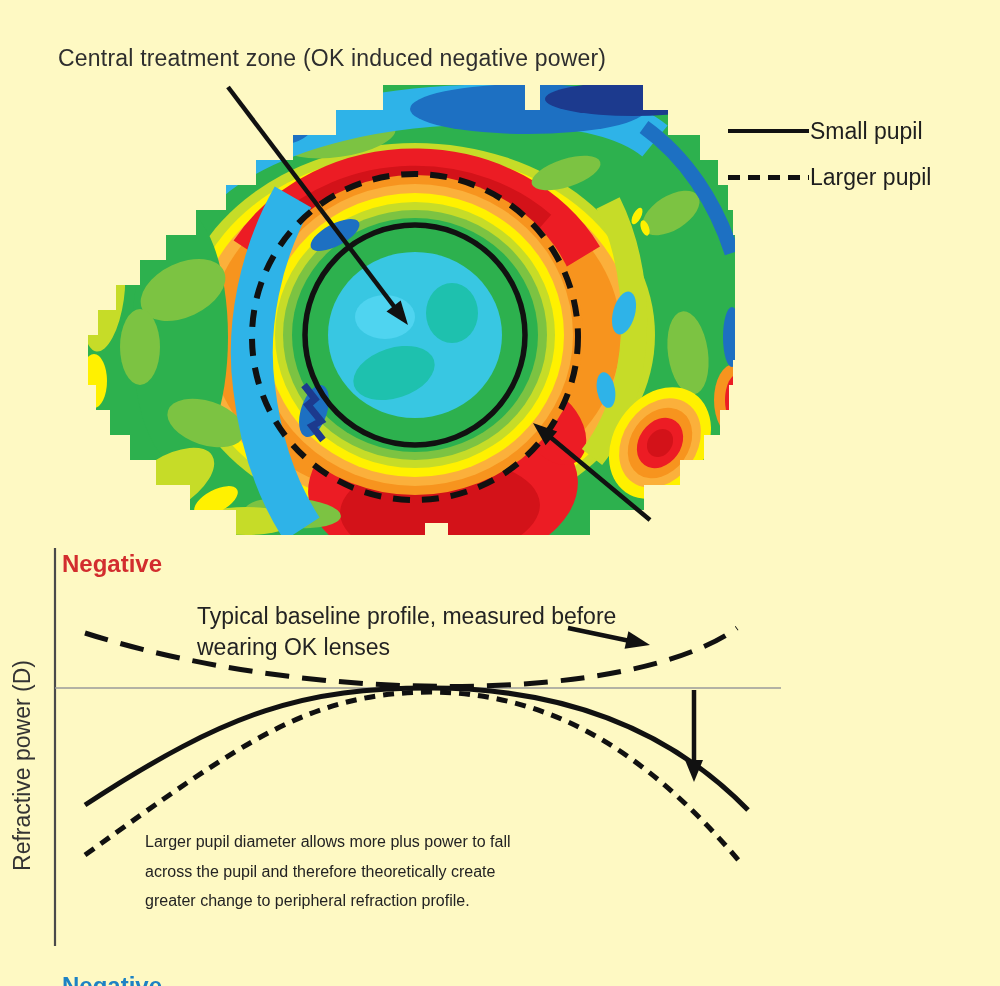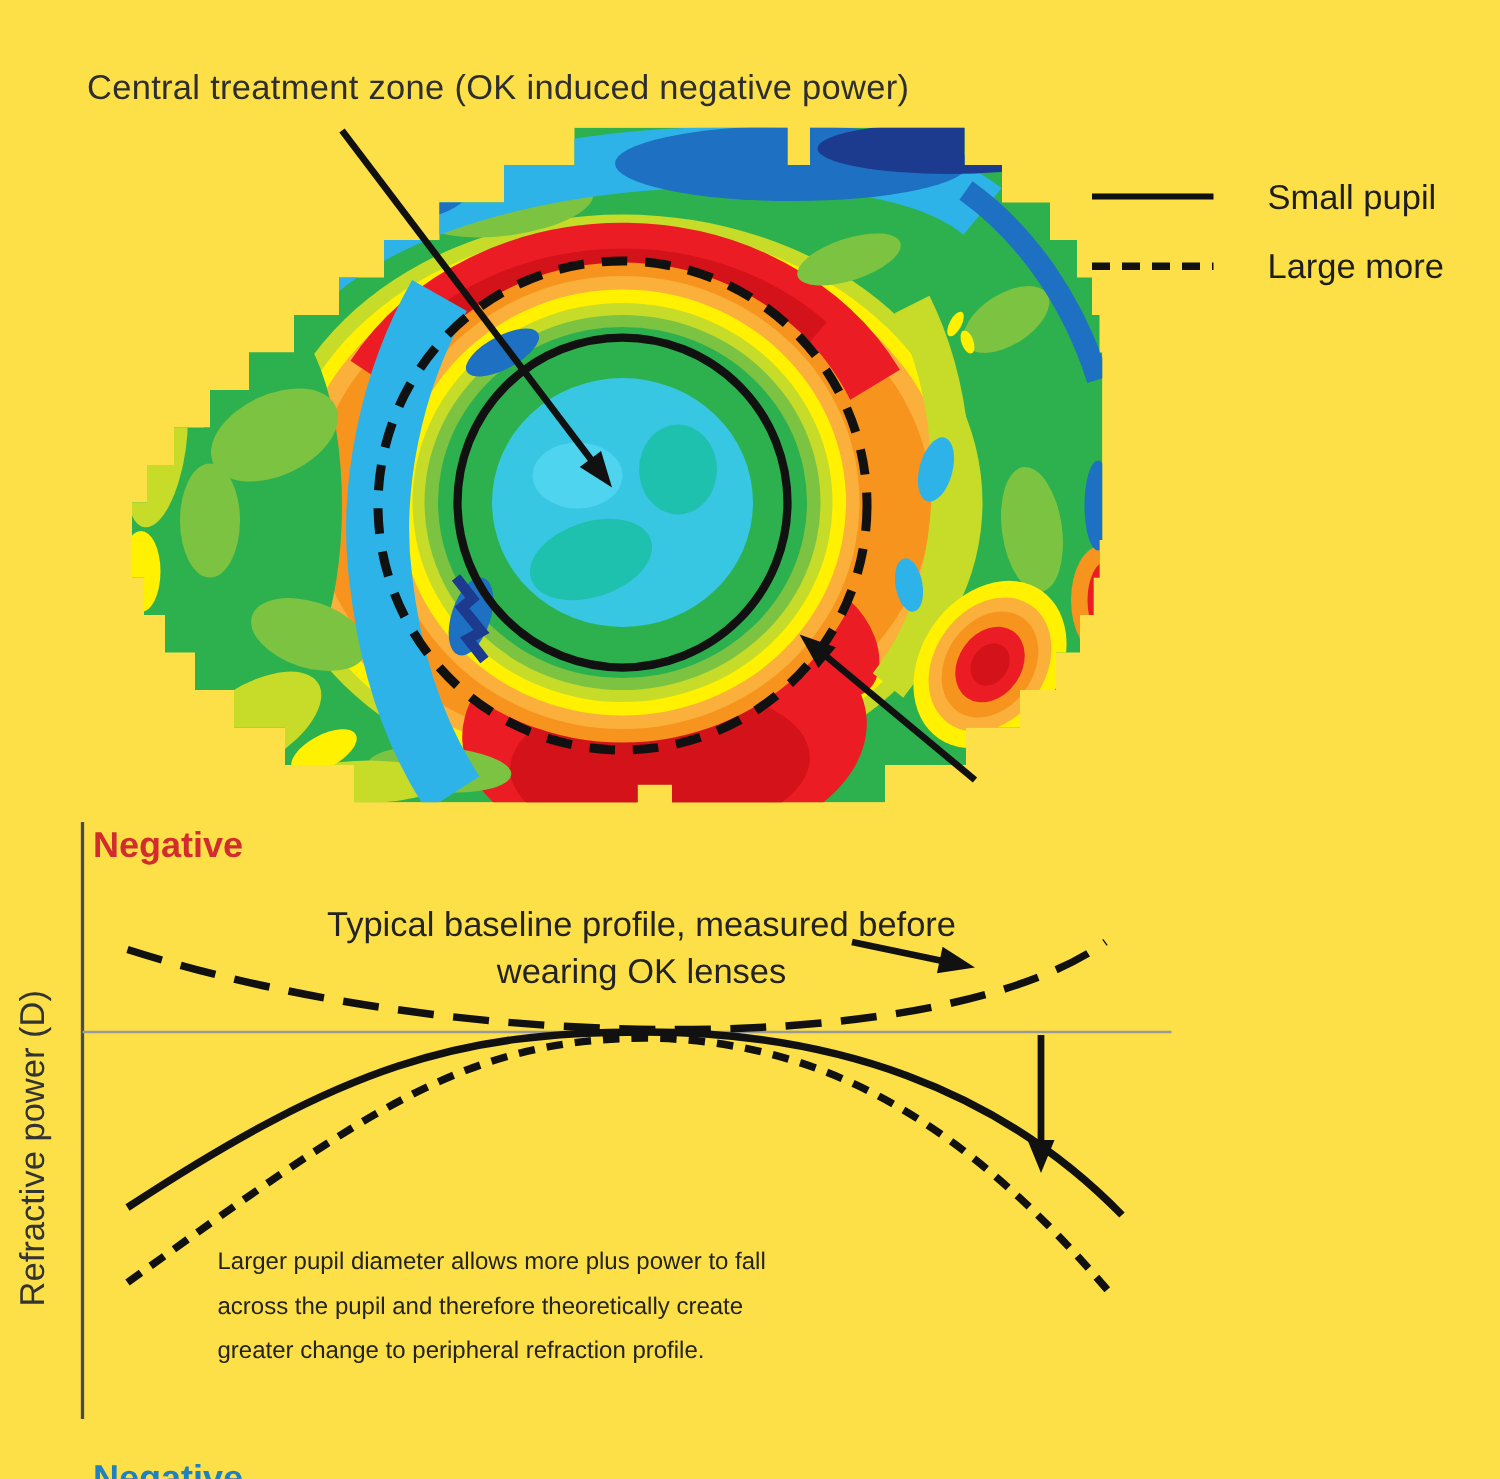--- a/index.html
+++ b/index.html
@@ -1,25 +1,25 @@
 <!DOCTYPE html>
 <html><head>
 <meta charset="utf-8">
 <style>
   html,body{margin:0;padding:0;background:#ffffff;}
   #stage{
-    position:relative;width:1000px;height:986px;background:#fde047;overflow:hidden;
+    position:relative;width:1000px;height:986px;background:#fef9c3;overflow:hidden;
     font-family:"Liberation Sans","DejaVu Sans",sans-serif;color:#2b2b2b;
   }
   .abs{position:absolute;}
   .caption{font-size:23px;letter-spacing:.2px;color:#2e2e2e;white-space:nowrap;}
   .note{font-size:23px;color:#232323;white-space:pre-line;line-height:31px;}
   .para{font-size:16px;color:#232323;white-space:pre-line;line-height:29.5px;}
   .axis-word{font-size:24px;font-weight:bold;}
-  .legend-row{position:absolute;left:728px;height:26px;display:flex;align-items:center;gap:36px;}
+  .legend-row{position:absolute;left:728px;height:26px;display:flex;align-items:center;gap:1px;}
   .legend-line{width:81px;height:5px;flex:0 0 auto;}
   .legend-label{font-size:23px;color:#1e1e1e;white-space:nowrap;}
   .ylabel{
     position:absolute;left:-128px;top:752px;width:300px;text-align:center;
     font-size:23px;color:#333;transform:rotate(-90deg);white-space:nowrap;
   }
   svg{display:block;}
 </style>
 </head>
 <body>
@@ -169,21 +169,21 @@
   </svg>
 
   <div class="abs caption" style="left:58px;top:45px;">Central treatment zone (OK induced negative power)</div>
 
   <div class="legend-row" style="top:118px;">
     <span class="legend-line" style="background:#111;height:4px;"></span>
     <span class="legend-label">Small pupil</span>
   </div>
   <div class="legend-row" style="top:164px;">
     <span class="legend-line" style="background:repeating-linear-gradient(90deg,#111 0 12px,transparent 12px 20px);"></span>
-    <span class="legend-label">Large more</span>
+    <span class="legend-label">Larger pupil</span>
   </div>
 
   <svg class="abs" style="left:40px;top:545px;" width="960" height="441" viewBox="0 0 960 441">
     <line x1="15" y1="3" x2="15" y2="401" stroke-width="2.2" stroke="#4a4a4a"></line>
     <line x1="15" y1="143" x2="741" y2="143" stroke-width="1.6" stroke="#9a9a9a"></line>
 
     <path d="M 45,88 C 270,160 590,160 697,83" fill="none" stroke-width="5" stroke-dasharray="24 13" stroke="#111111"></path>
     <path d="M 45,260 C 190,165 265,143 390,143 C 515,143 625,180 708,265" fill="none" stroke-width="5" stroke="#111111"></path>
     <path d="M 45,310 C 205,195 270,148 390,147 C 510,148 605,205 700,317" fill="none" stroke-width="5" stroke-dasharray="11 8" stroke="#111111"></path>
 
@@ -194,19 +194,19 @@
     <g>
       <line x1="654" y1="145" x2="654" y2="220" stroke-width="4.5" stroke="#111111"></line>
       <polygon points="654,237 645,215 663,215" fill="#111111"></polygon>
     </g>
   </svg>
 
   <div class="abs axis-word" style="left: 62px; top: 550px; color: rgb(210, 45, 46);">Negative</div>
   <div class="abs axis-word" style="left: 62px; top: 972px; color: rgb(29, 130, 196);">Negative</div>
   <div class="ylabel">Refractive power (D)</div>
 
-  <div class="abs note" style="left:218px;top:601px;text-align:center;">Typical baseline profile, measured before
+  <div class="abs note" style="left:197px;top:601px;">Typical baseline profile, measured before
 wearing OK lenses</div>
   <div class="abs para" style="left:145px;top:827px;">Larger pupil diameter allows more plus power to fall
 across the pupil and therefore theoretically create
 greater change to peripheral refraction profile.</div>
 
 </div>
 
 </body></html>

